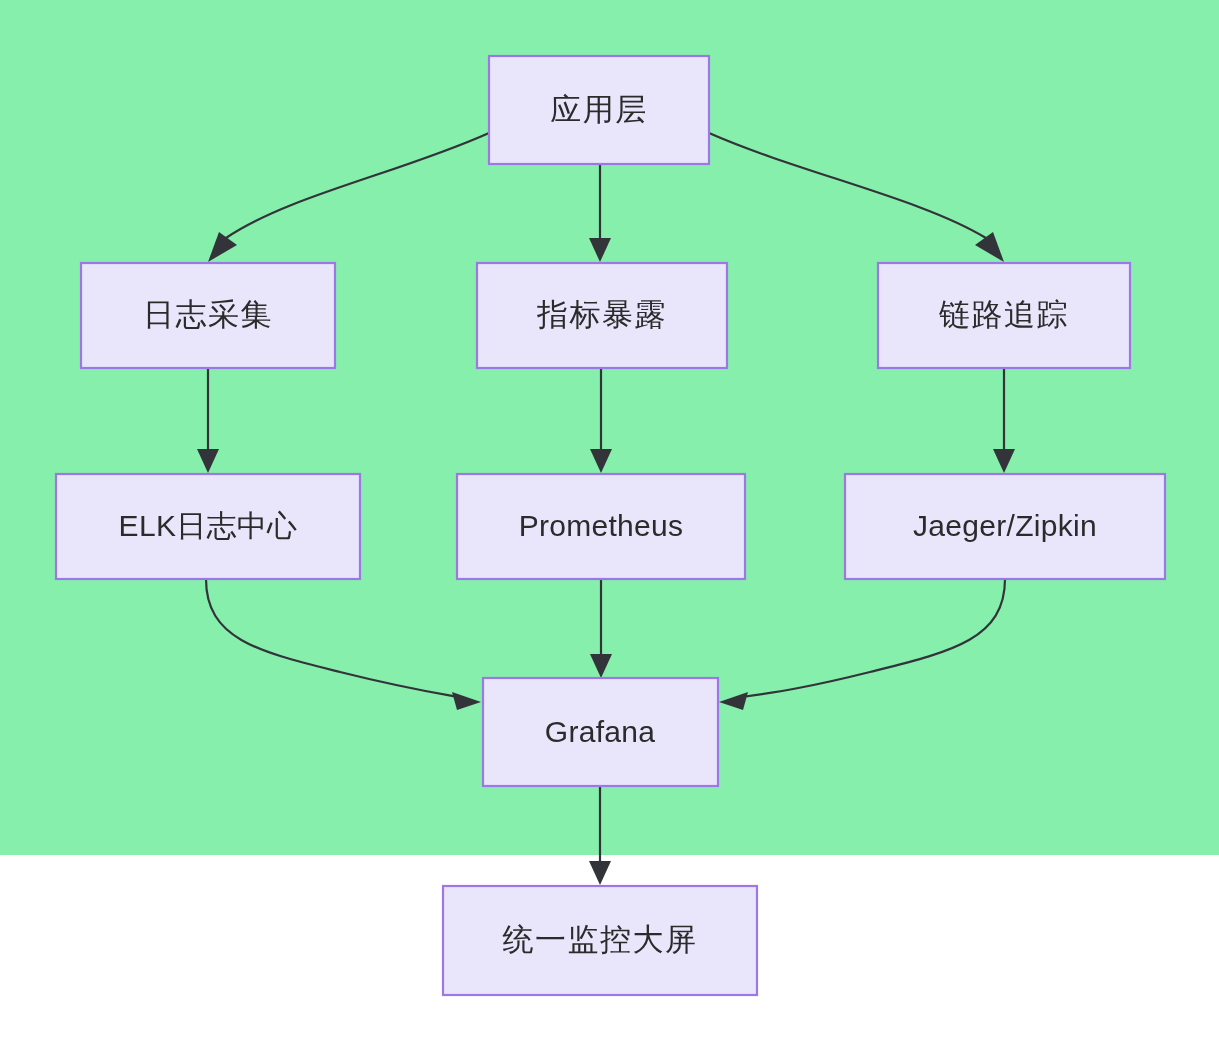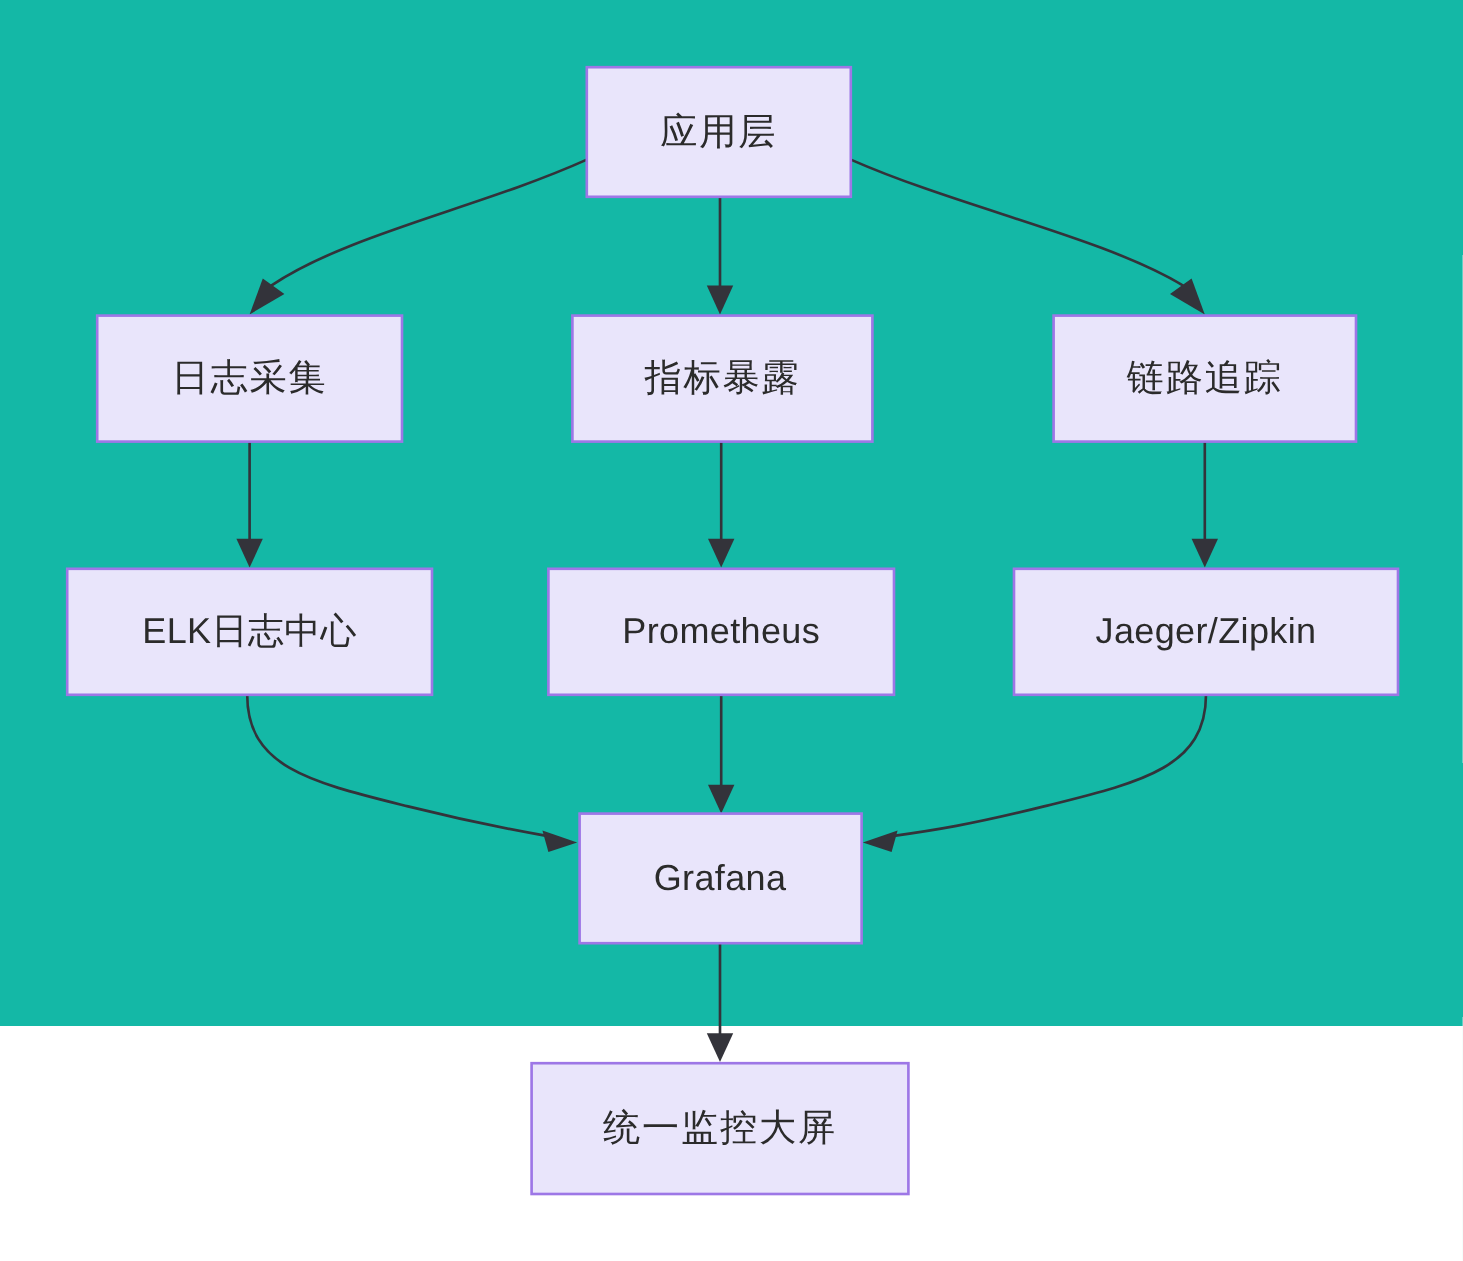--- a/index.html
+++ b/index.html
@@ -10,21 +10,21 @@
   body {
     width: 1219px;
     height: 1051px;
     font-family: "Liberation Sans", "DejaVu Sans", sans-serif;
     overflow: hidden;
   }
   #diagram-root {
     position: relative;
     width: 1219px;
     height: 855px;
-    background: #14b8a6;
+    background: #86efac;
   }
   svg.flow-canvas {
     display: block;
     width: 1219px;
     height: 1051px;
   }
   .node-rect {
     fill: #e9e5fb;
     stroke: #9d77e6;
     stroke-width: 2.2;

